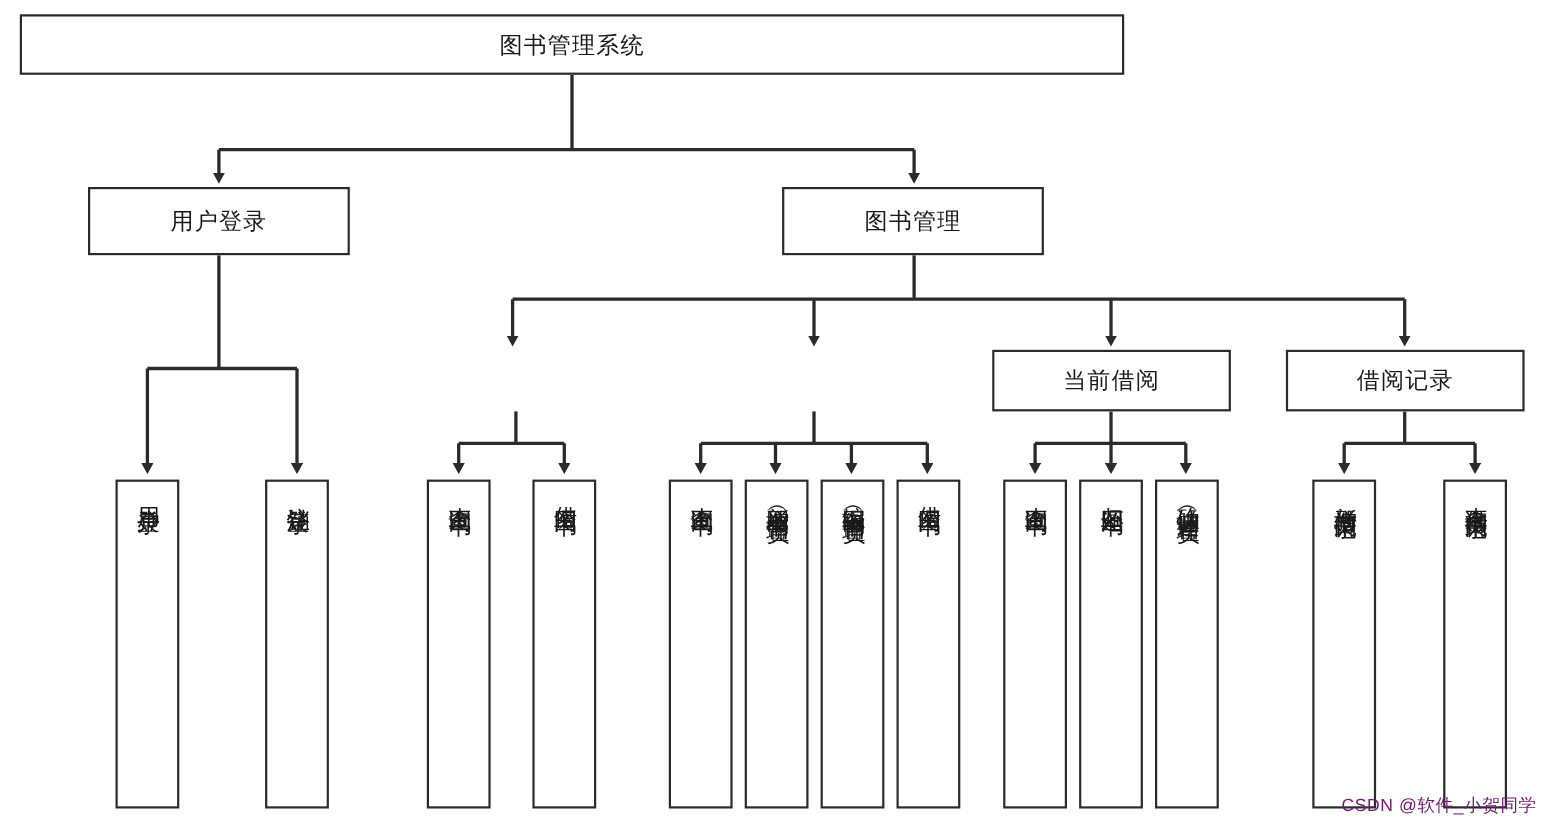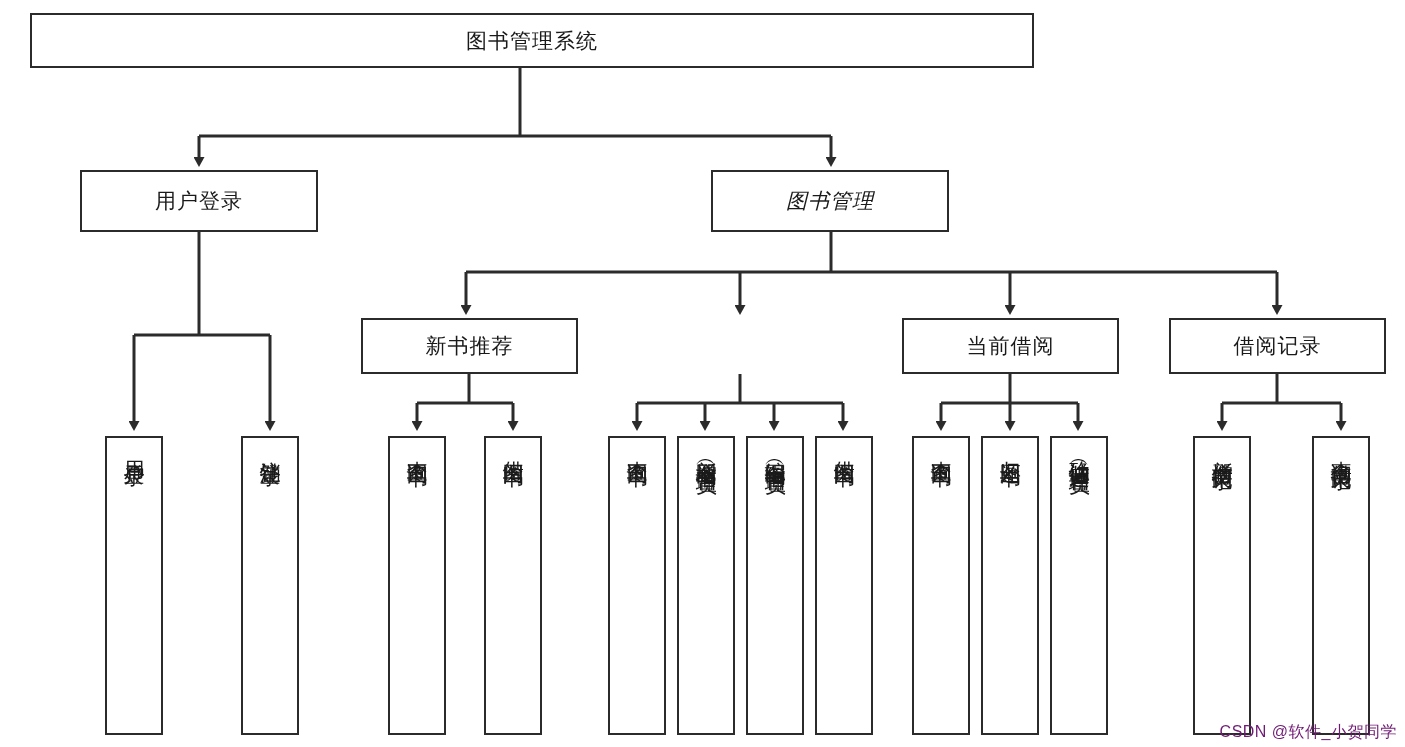--- a/index.html
+++ b/index.html
@@ -118,34 +118,31 @@
       <path d="M1010,403 L1010,422" marker-end="url(#arrow)"></path>
       <path d="M1078,403 L1078,422" marker-end="url(#arrow)"></path>
 
       <path d="M1277,374 L1277,403"></path>
       <path d="M1222,403 L1341,403"></path>
       <path d="M1222,403 L1222,422" marker-end="url(#arrow)"></path>
       <path d="M1341,403 L1341,422" marker-end="url(#arrow)"></path>
     </g>
   </svg>
 
-  <div class="node horiz" style="left:18px; top:13px; width:1004px; height:55px;margin-left:12px;">
+  <div class="node horiz" style="left:18px; top:13px; width:1004px; height:55px;">
     <span>图书管理系统</span>
   </div>
 
   <div class="node horiz" style="left:80px; top:170px; width:238px; height:62px;">
     <span>用户登录</span>
   </div>
-  <div class="node horiz" style="left:711px; top:170px; width:238px; height:62px;font-style:italic;">
+  <div class="node horiz" style="left:711px; top:170px; width:238px; height:62px;">
     <span>图书管理</span>
   </div>
 
-  <div class="node horiz" style="left:361px; top:318px; width:217px; height:56px;">
-    <span>新书推荐</span>
-  </div>
   <div class="node horiz" style="left:902px; top:318px; width:217px; height:56px;">
     <span>当前借阅</span>
   </div>
   <div class="node horiz" style="left:1169px; top:318px; width:217px; height:56px;justify-content:center;">
     <span>借阅记录</span>
   </div>
 
   <div class="node vert" style="left:105px; top:436px; width:58px; height:299px;">
     <span class="vtext-wrap">
         <span class="vtext">用户登录</span>

